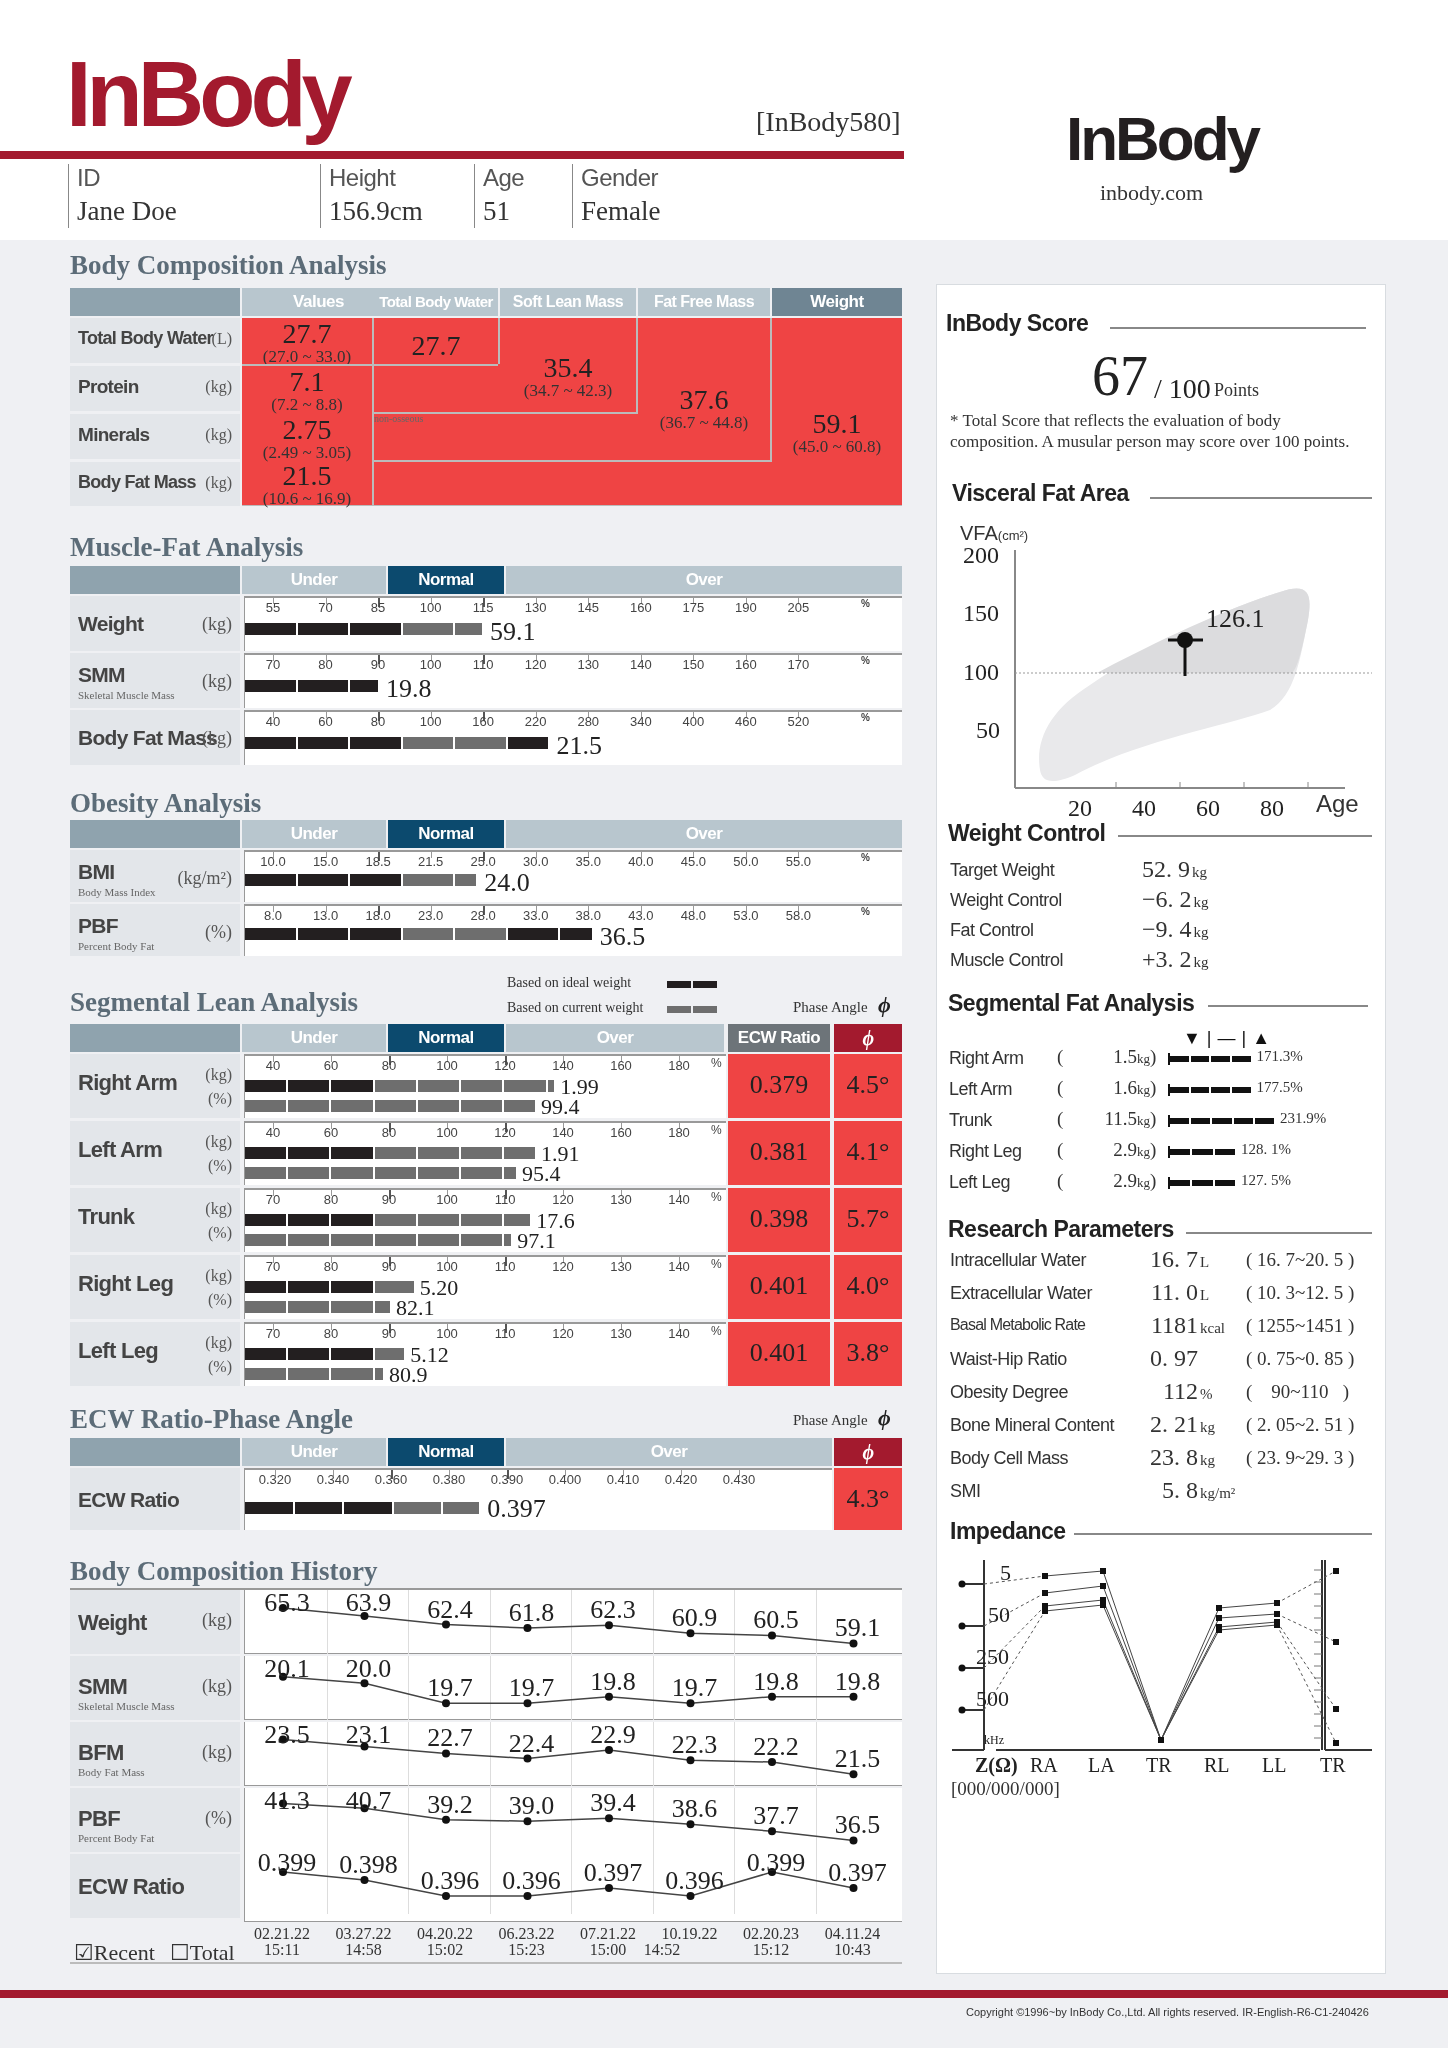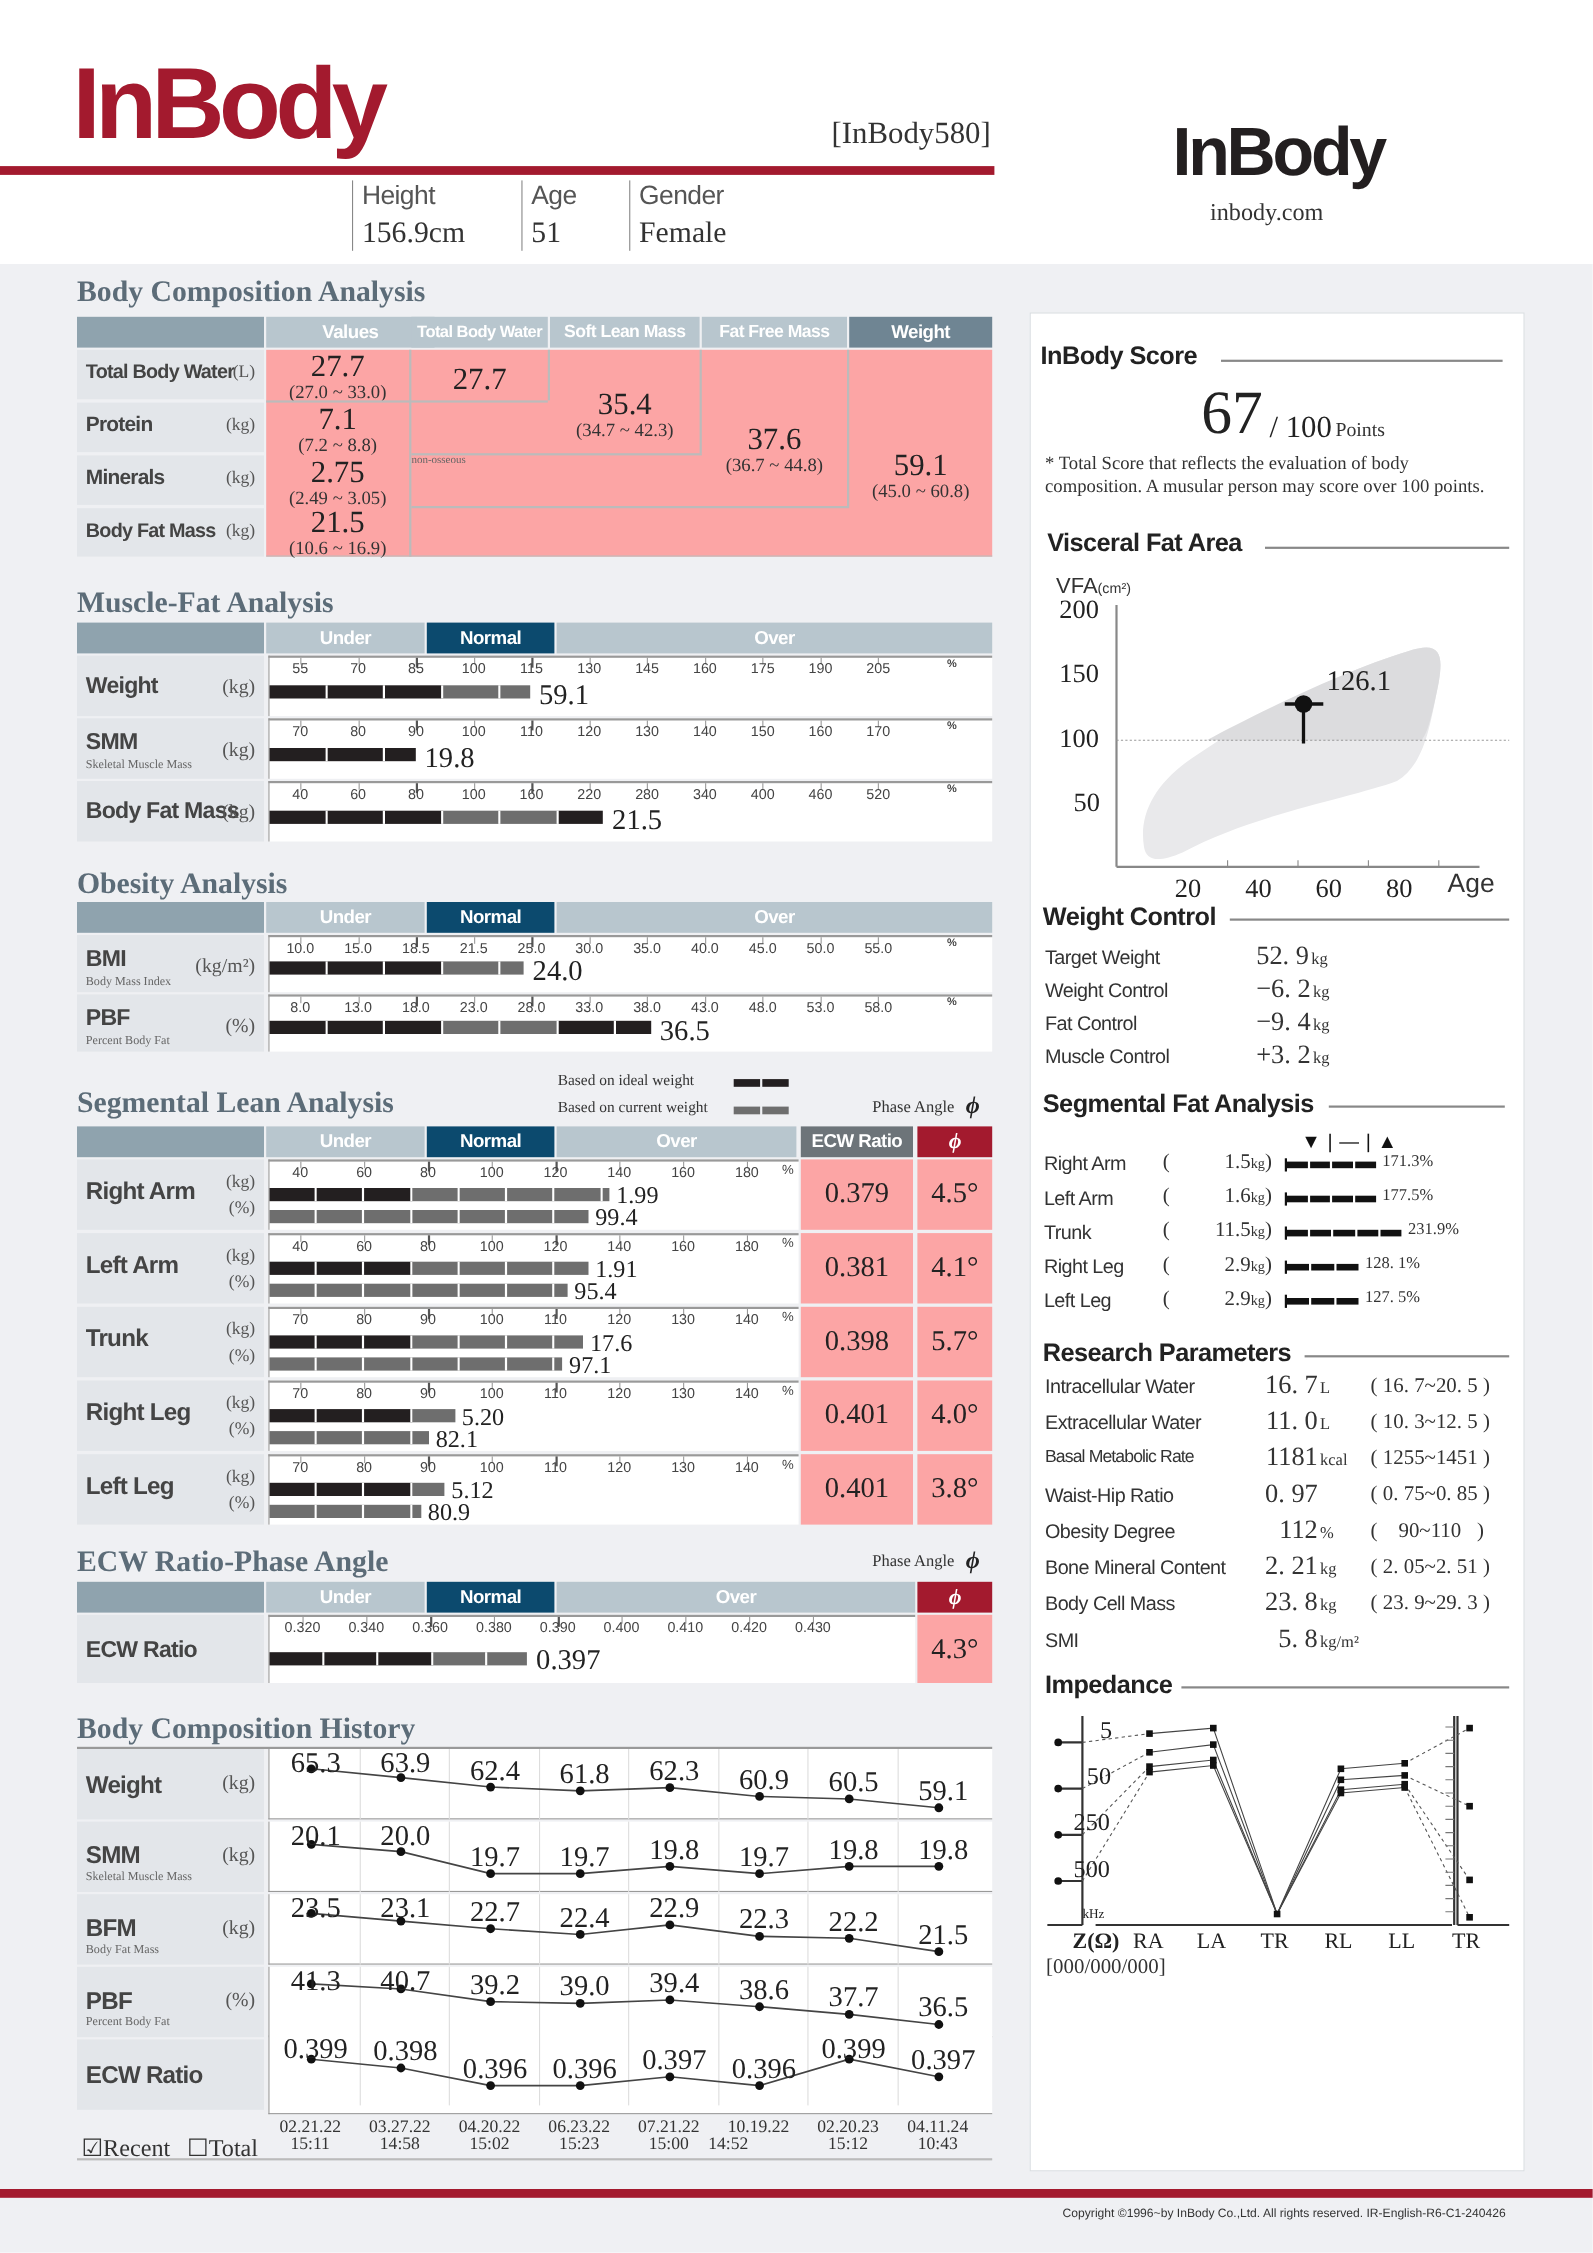--- a/index.html
+++ b/index.html
@@ -22,21 +22,21 @@
 .h-dark{background:#8fa3ae}
 .h-light{background:#b8c6ce}
 .h-mid{background:#0c4a6e}
 .h-weight{background:#6f8593}
 .h-ecw{background:#6d7479}
 .h-phi{background:#a31a2e}
 .rowlbl{position:absolute;background:#e3e6ea;}
 .rowlbl .nm{position:absolute;left:8px;font-weight:bold;font-size:21px;color:#444;letter-spacing:-0.7px}
 .rowlbl .sub{position:absolute;left:8px;font-family:"Liberation Serif",serif;font-size:11px;color:#666}
 .rowlbl .unit{position:absolute;right:8px;font-family:"Liberation Serif",serif;font-size:18px;color:#555}
-.cell{position:absolute;background:#fca5a5}
+.cell{position:absolute;background:#ef4444}
 .bignum{font-family:"Liberation Serif",serif;font-size:28px;color:#222;text-align:center;line-height:1}
 .rng{font-family:"Liberation Serif",serif;font-size:17px;color:#333;text-align:center;line-height:1}
 .chartrow{position:absolute;background:#fff;border-top:2px solid #999;border-left:1.5px solid #999}
 .tick{position:absolute;top:2px;font-size:13px;color:#444;transform:translateX(-50%)}
 .tickmark{position:absolute;top:0;width:1px;height:6px;background:#999}
 .pct{position:absolute;top:0;font-size:10px;color:#444;font-weight:bold}
 .bar{position:absolute;height:12px;display:flex}
 .seg{height:12px;border-right:2px solid #fff}
 .seg:last-child{border-right:none}
 .blk{background:#231f20}
@@ -56,20 +56,24 @@
 .hval{position:absolute;font-family:"Liberation Serif",serif;font-size:26px;color:#222;transform:translateX(-50%);line-height:1}
 .date{position:absolute;font-family:"Liberation Serif",serif;font-size:16px;color:#333;text-align:center;transform:translateX(-50%);line-height:1}
 </style>
 </head>
 <body>
 
 <div id="top">
   <div class="logo-red">InBody</div>
   <div class="model">[InBody580]</div>
   <div class="redline"></div>
+  <div class="info-col" style="left:68px;width:248px">
+    <div class="lbl">ID</div>
+    <div class="val">Jane Doe</div>
+  </div>
   <div class="info-col" style="left:320px;width:150px">
     <div class="lbl">Height</div>
     <div class="val">156.9cm</div>
   </div>
   <div class="info-col" style="left:474px;width:96px">
     <div class="lbl">Age</div>
     <div class="val">51</div>
   </div>
   <div class="info-col" style="left:572px;width:100px">
     <div class="lbl">Gender</div>

